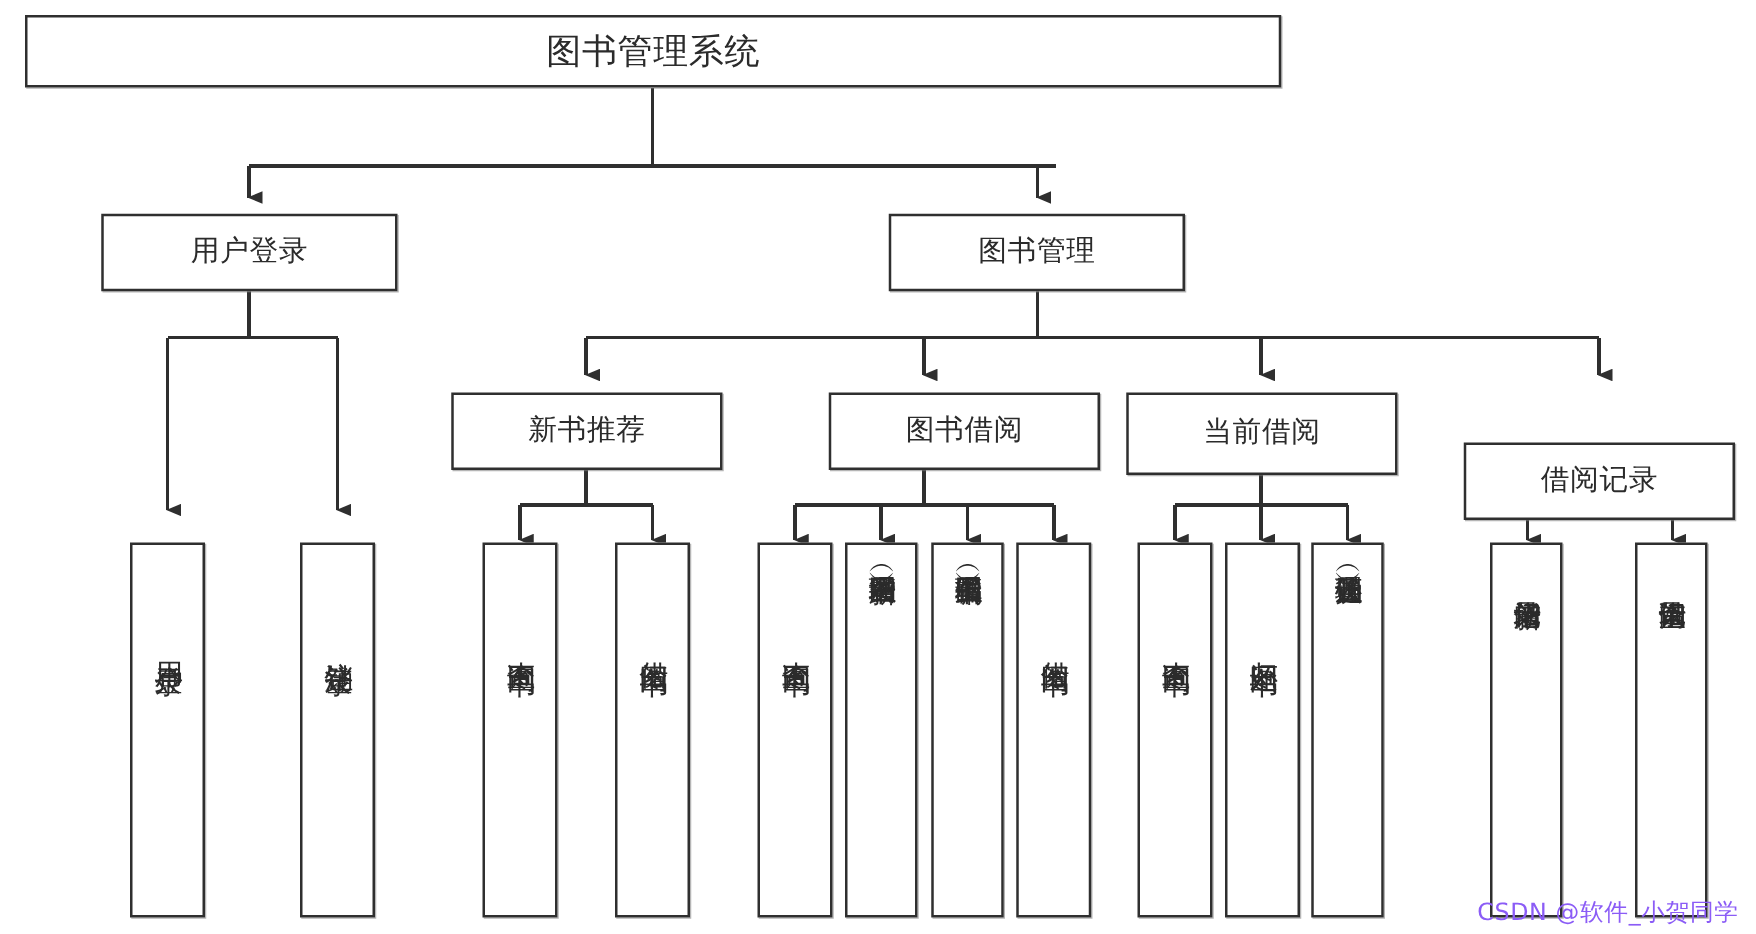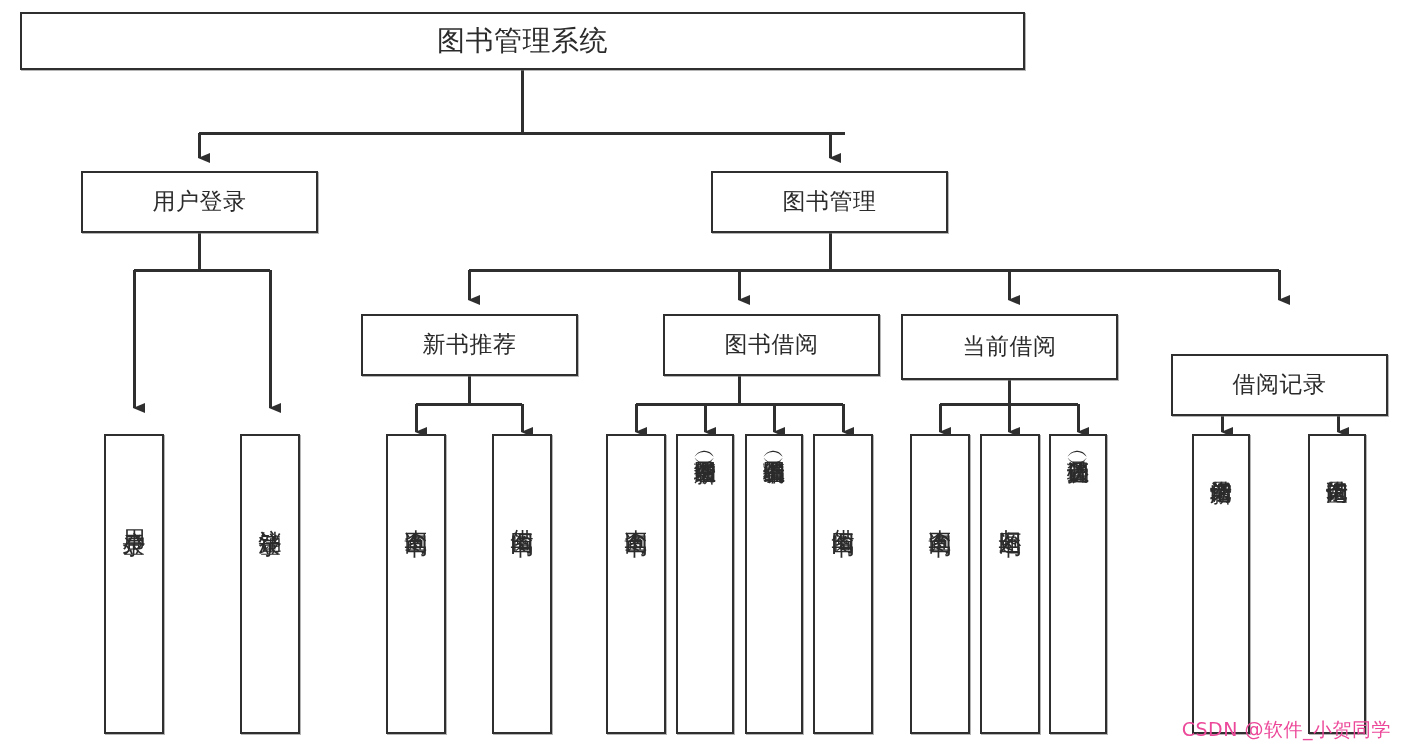--- a/index.html
+++ b/index.html
@@ -67,21 +67,21 @@
   }
   .node.vert.tight .label {
     letter-spacing: 0px;
     font-size: 22px;
   }
   #watermark {
     position: absolute;
     right: 14px;
     bottom: 4px;
     font-size: 19px;
-    color: #ec4899;
+    color: #8b5cf6;
     white-space: nowrap;
     letter-spacing: 0.5px;
   }
 </style>
 </head>
 <body>
 
 <div id="canvas">
 
   <svg id="edges" viewBox="0 0 1405 747" width="1405" height="747" xmlns="http://www.w3.org/2000/svg">

